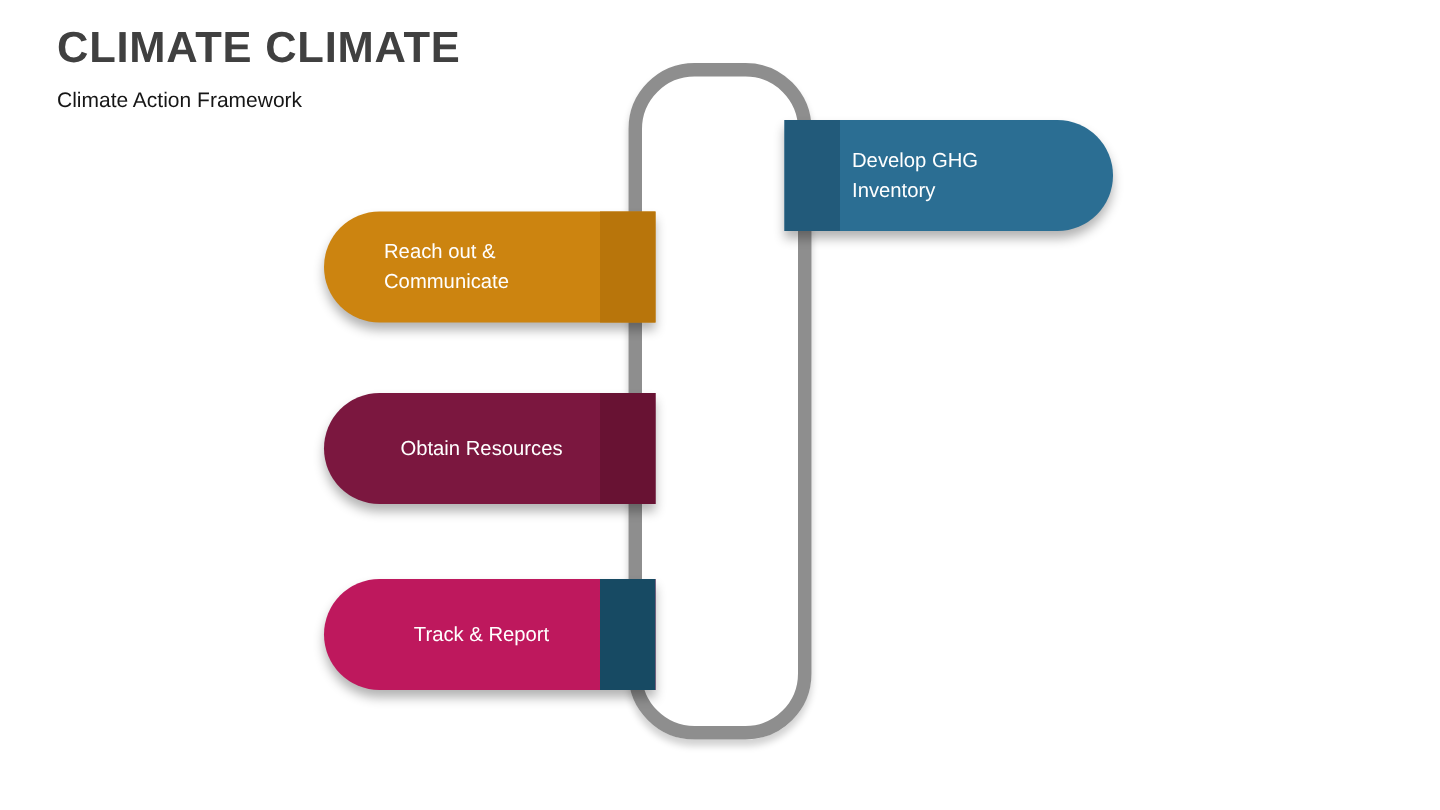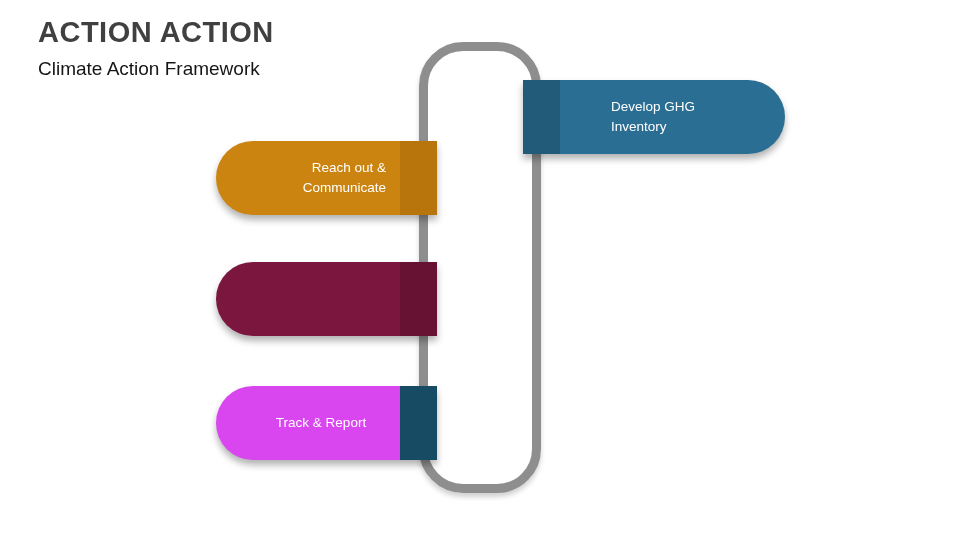--- a/index.html
+++ b/index.html
@@ -19,21 +19,21 @@
     font-size: 29px;
     font-weight: bold;
     letter-spacing: 0.5px;
     color: #404040;
   }
   .subtitle {
     position: absolute;
     left: 38px;
     top: 58px;
     margin: 0;
-    font-size: 19px;
+    font-size: 14px;
     font-weight: normal;
     color: #161616;
   }
   .loop {
     position: absolute;
     left: 419px;
     top: 42px;
     width: 122px;
     height: 451px;
     box-sizing: border-box;
@@ -58,60 +58,61 @@
     top: 0;
     width: 37px;
     height: 100%;
   }
   .pill.left  { left: 216px; width: 221px; border-radius: 37px 0 0 37px; justify-content: center; }
   .pill.left .tab { right: 0; }
   .pill.left .label {
     position: relative;
     z-index: 3;
     max-width: 130px;
-    text-align: right;
+    text-align: left;
     margin-left: 26px;
     margin-right: 37px;
   }
-  .pill.right { left: 523px; width: 219px; border-radius: 0 37px 37px 0; padding-left: 43px; }
+  .pill.right { left: 523px; width: 219px; border-radius: 0 37px 37px 0; }
   .pill.right .tab { left: 0; }
   .pill.right .label {
     position: relative;
     z-index: 3;
     max-width: 130px;
     text-align: left;
     margin-left: 45px;
   }
   .pos-l1 { top: 141px; }
   .pos-l2 { top: 262px; }
   .pos-l3 { top: 386px; }
   .pos-r1 { top: 80px; }
   .pos-r2 { top: 205px; }
   .pos-r3 { top: 325px; }
 </style>
 </head>
 <body>
 
 <div class="slide">
 
-  <h1 class="title">ACTION ACTION</h1>
+  <h1 class="title">CLIMATE CLIMATE</h1>
   <h2 class="subtitle">Climate Action Framework</h2>
 
   <div class="loop" style="border-color: rgb(142, 142, 142);"></div>
 
   <div class="pill left pos-l1" style="background: rgb(204, 132, 16);">
     <div class="tab" style="background: rgb(184, 117, 11);"></div>
     <span class="label">Reach out &amp; Communicate</span>
   </div>
 
   <div class="pill left pos-l2" style="background: rgb(123, 23, 63);">
     <div class="tab" style="background: rgb(104, 18, 51);"></div>
+    <span class="label">Obtain Resources</span>
   </div>
 
-  <div class="pill left pos-l3" style="background: #d946ef;">
+  <div class="pill left pos-l3" style="background: #be185d;">
     <div class="tab" style="background: rgb(23, 74, 99);"></div>
     <span class="label">Track &amp; Report</span>
   </div>
 
   <div class="pill right pos-r1" style="background: rgb(43, 110, 147);">
     <div class="tab" style="background: rgb(34, 90, 122);"></div>
     <span class="label">Develop GHG Inventory</span>
   </div>
 
 

